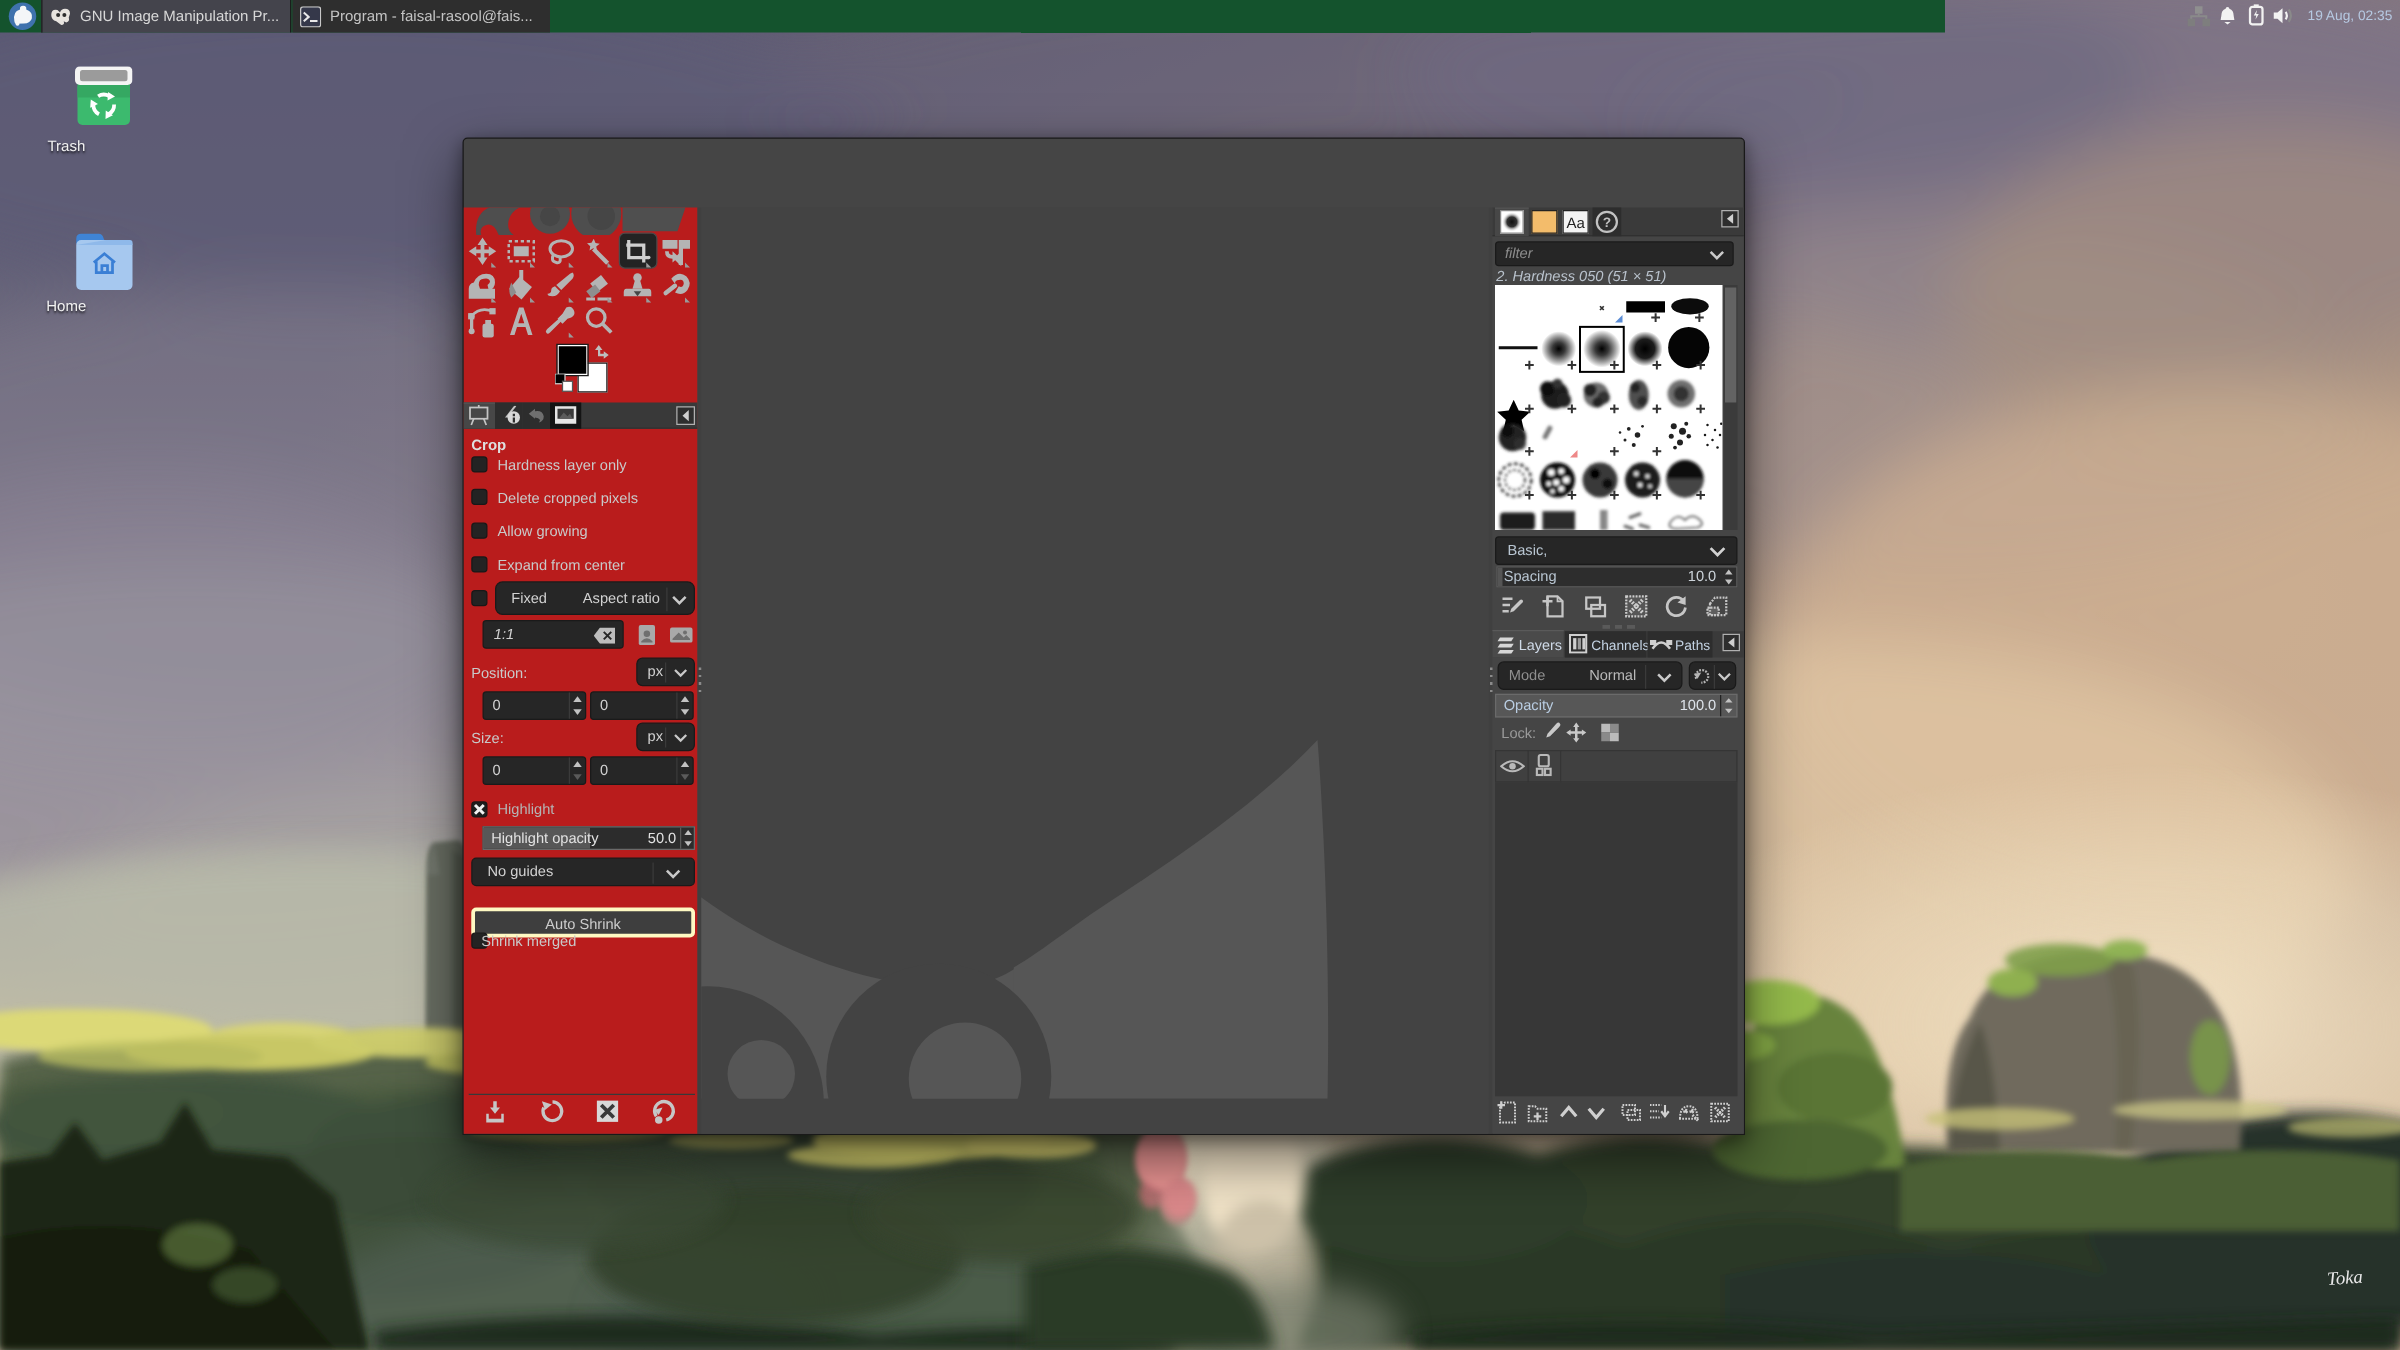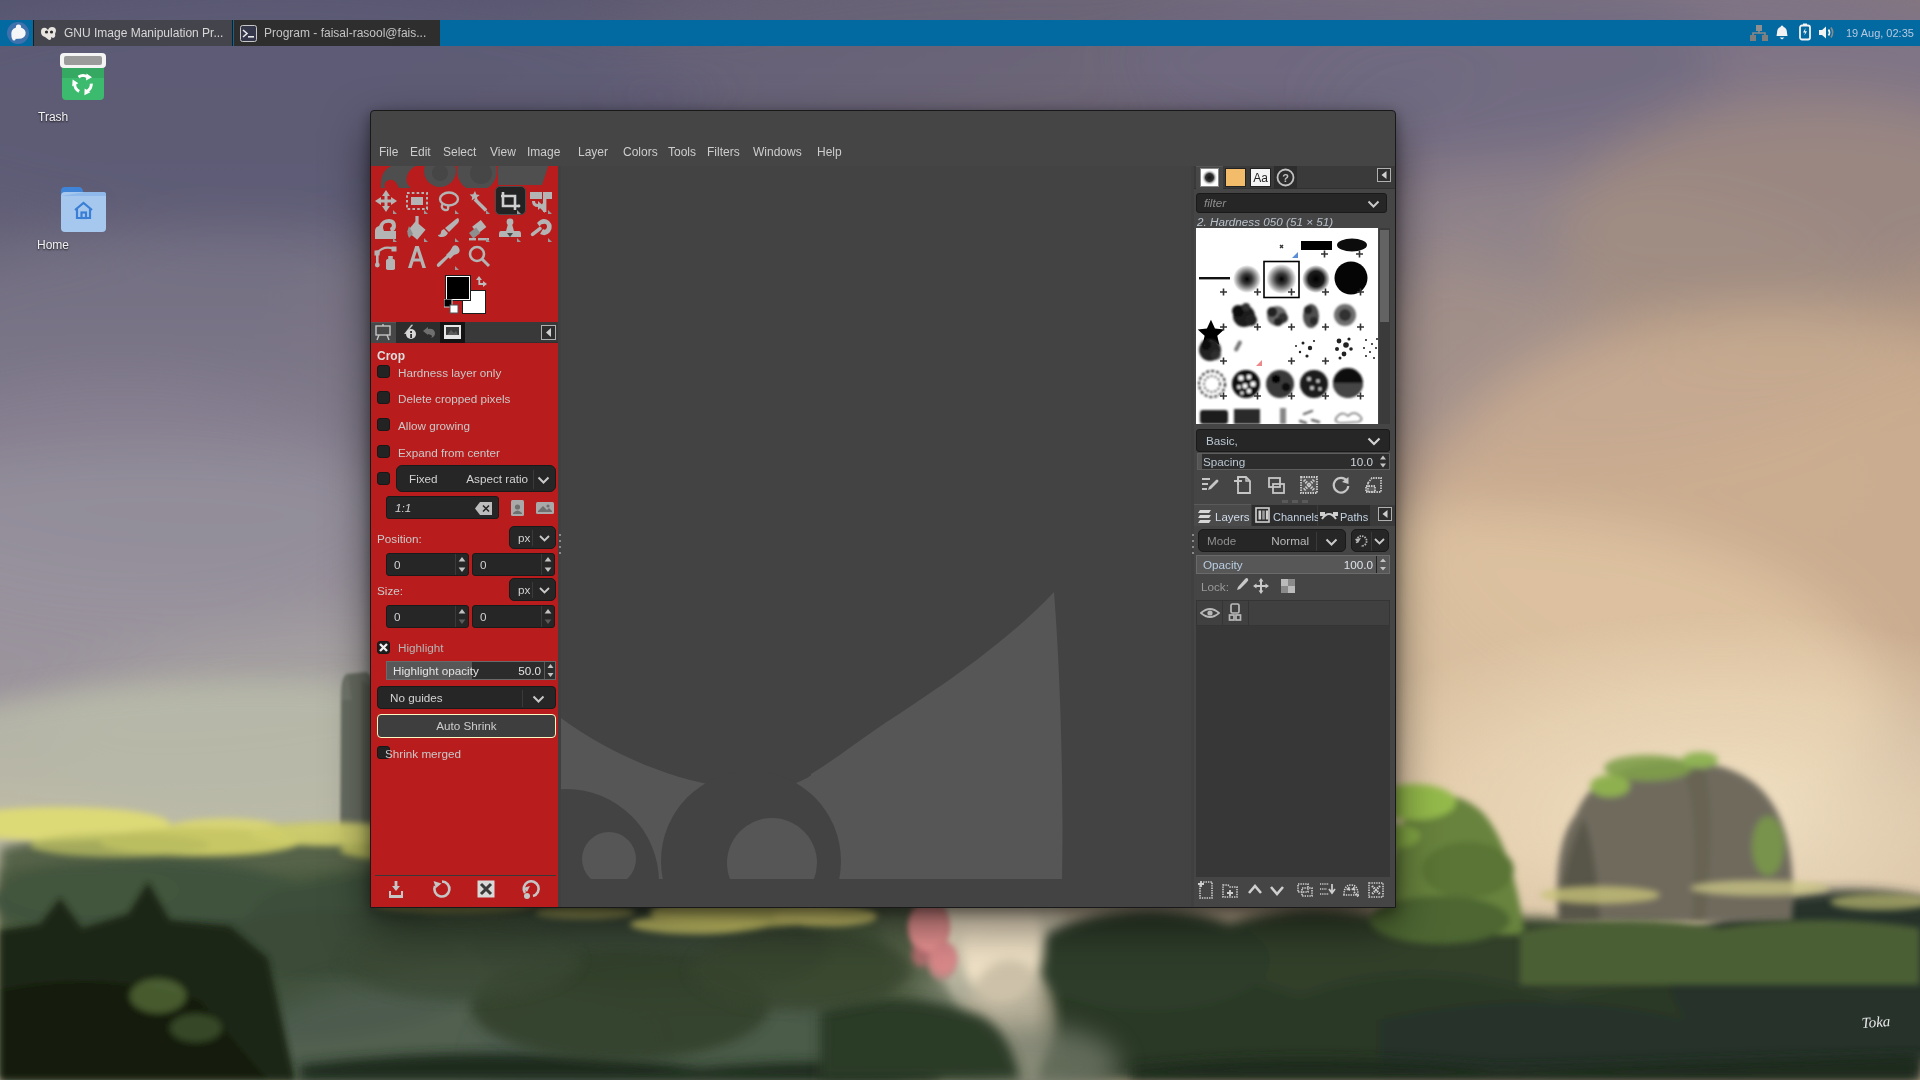--- a/index.html
+++ b/index.html
@@ -1,39 +1,39 @@
 <!DOCTYPE html>
 <html><head>
 <meta charset="utf-8">
 <style>
 html,body{margin:0;padding:0;width:1920px;height:1080px;overflow:hidden;background:#6b687e;font-family:"Liberation Sans",sans-serif;}
 *{box-sizing:border-box;}
 .abs{position:absolute;}
 #desk{position:absolute;left:0;top:0;width:1920px;height:1080px;}
 
-#panel{position:absolute;left:0;top:0;width:1920px;height:26px;background:#0369a1;z-index:40;margin-top:20px;}
+#panel{position:absolute;left:0;top:0;width:1556px;height:26px;background:#14532d;z-index:40;}
 .taskbtn{position:absolute;top:0;height:26px;display:flex;align-items:center;color:#d8d8d8;font-size:12px;}
 
 #win{position:absolute;left:370px;top:110px;width:1026px;height:798px;background:#454545;z-index:20;box-shadow:0 18px 45px rgba(0,0,0,0.55),0 4px 14px rgba(0,0,0,0.4);border:1px solid #191919;border-radius:4px 4px 0 0;}
 #titlebar{position:absolute;left:0;top:0;width:1024px;height:27px;background:#3b3a3c;border-radius:4px 4px 0 0;}
 #title{position:absolute;left:0;top:0;width:100%;height:27px;text-align:center;line-height:27px;color:#ebebeb;font-size:12.8px;font-weight:bold;}
 #menubar{position:absolute;left:0;top:27px;width:1024px;height:28px;background:#454545;}
 .menu{position:absolute;top:0;height:28px;line-height:28px;color:#cdcdcd;font-size:12px;}
 
 #ldock{position:absolute;left:0;top:55px;width:187px;height:741px;background:#b91c1c;}
 
 #canvas{position:absolute;left:190px;top:55px;width:630px;height:741px;background:#434343;}
 
 #rdock{position:absolute;left:823px;top:55px;width:201px;height:741px;background:#454545;}
 .vsep{position:absolute;top:55px;width:3px;height:741px;background:#404040;}
 
 .cb{position:absolute;width:13px;height:13px;background:#232323;border:1px solid #181818;border-radius:3px;}
 .lab{position:absolute;color:#c9c9c9;font-size:11.7px;line-height:14px;white-space:nowrap;}
 .in{position:absolute;background:#262626;border:1px solid #1a1a1a;border-radius:4px;color:#d2d2d2;font-size:11.7px;}
-.btn{position:absolute;background:#3e3e3e;border:1px solid #fef9c3;border-radius:4px;color:#cdcdcd;font-size:11.7px;text-align:center;}
+.btn{position:absolute;background:#3e3e3e;border:3px solid #fef9c3;border-radius:4px;color:#cdcdcd;font-size:11.7px;text-align:center;margin-top:12px;}
 
 .dlabel{position:absolute;color:#f2f2f2;font-size:12px;text-align:left;text-shadow:0 1px 2px rgba(0,0,0,0.85);width:90px;}
 </style>
 </head>
 <body>
 <div id="desk">
 
 <svg width="1920" height="1080" style="position:absolute;left:0;top:0">
 <defs>
 <linearGradient id="sky" x1="0" y1="0" x2="0" y2="1">
@@ -279,33 +279,20 @@
  </svg>
  <svg width="20" height="18" style="position:absolute;left:1818px;top:4px">
   <path d="M1 6 L4 6 L8 2.5 L8 14.5 L4 11 L1 11 Z" fill="#f2f2f2"></path>
   <path d="M10.5 5.5 Q12.5 8.5 10.5 11.5" stroke="#f2f2f2" stroke-width="1.7" fill="none"></path>
   <path d="M13 3.5 Q16.3 8.5 13 13.5" stroke="#8a8a8a" stroke-width="1.7" fill="none"></path>
  </svg>
  <div style="position:absolute;left:1846px;top:0;height:26px;line-height:26px;color:#b6c9e2;font-size:11px;white-space:nowrap">19 Aug, 02:35</div>
 </div>
 
 <div id="win">
- <div id="menubar">
-  <span class="menu" style="left:8px">File</span>
-  <span class="menu" style="left:39px">Edit</span>
-  <span class="menu" style="left:72px">Select</span>
-  <span class="menu" style="left:119px">View</span>
-  <span class="menu" style="left:156px">Image</span>
-  <span class="menu" style="left:207px">Layer</span>
-  <span class="menu" style="left:252px">Colors</span>
-  <span class="menu" style="left:297px">Tools</span>
-  <span class="menu" style="left:336px">Filters</span>
-  <span class="menu" style="left:382px">Windows</span>
-  <span class="menu" style="left:446px">Help</span>
- </div>
 
  <div id="ldock">
 
   <svg width="187" height="22" style="position:absolute;left:0;top:0">
    <path d="M10 22 Q8 2 26 -2 L49 -2 Q38 2 36 10 Q34 18 40 22 L28 22 Q24 12 18 14 Q12 16 14 22 Z" fill="#4e4e4e"></path>
    <circle cx="69" cy="5" r="16" fill="#4e4e4e"></circle>
           <circle cx="69" cy="7" r="8" fill="#464646"></circle>
    <circle cx="106" cy="5" r="20" fill="#4e4e4e"></circle>
           <circle cx="110" cy="7" r="11" fill="#464646"></circle>
    <path d="M127 -2 L178 -2 L171 19 L127 19 Z" fill="#4f4f4f"></path>

